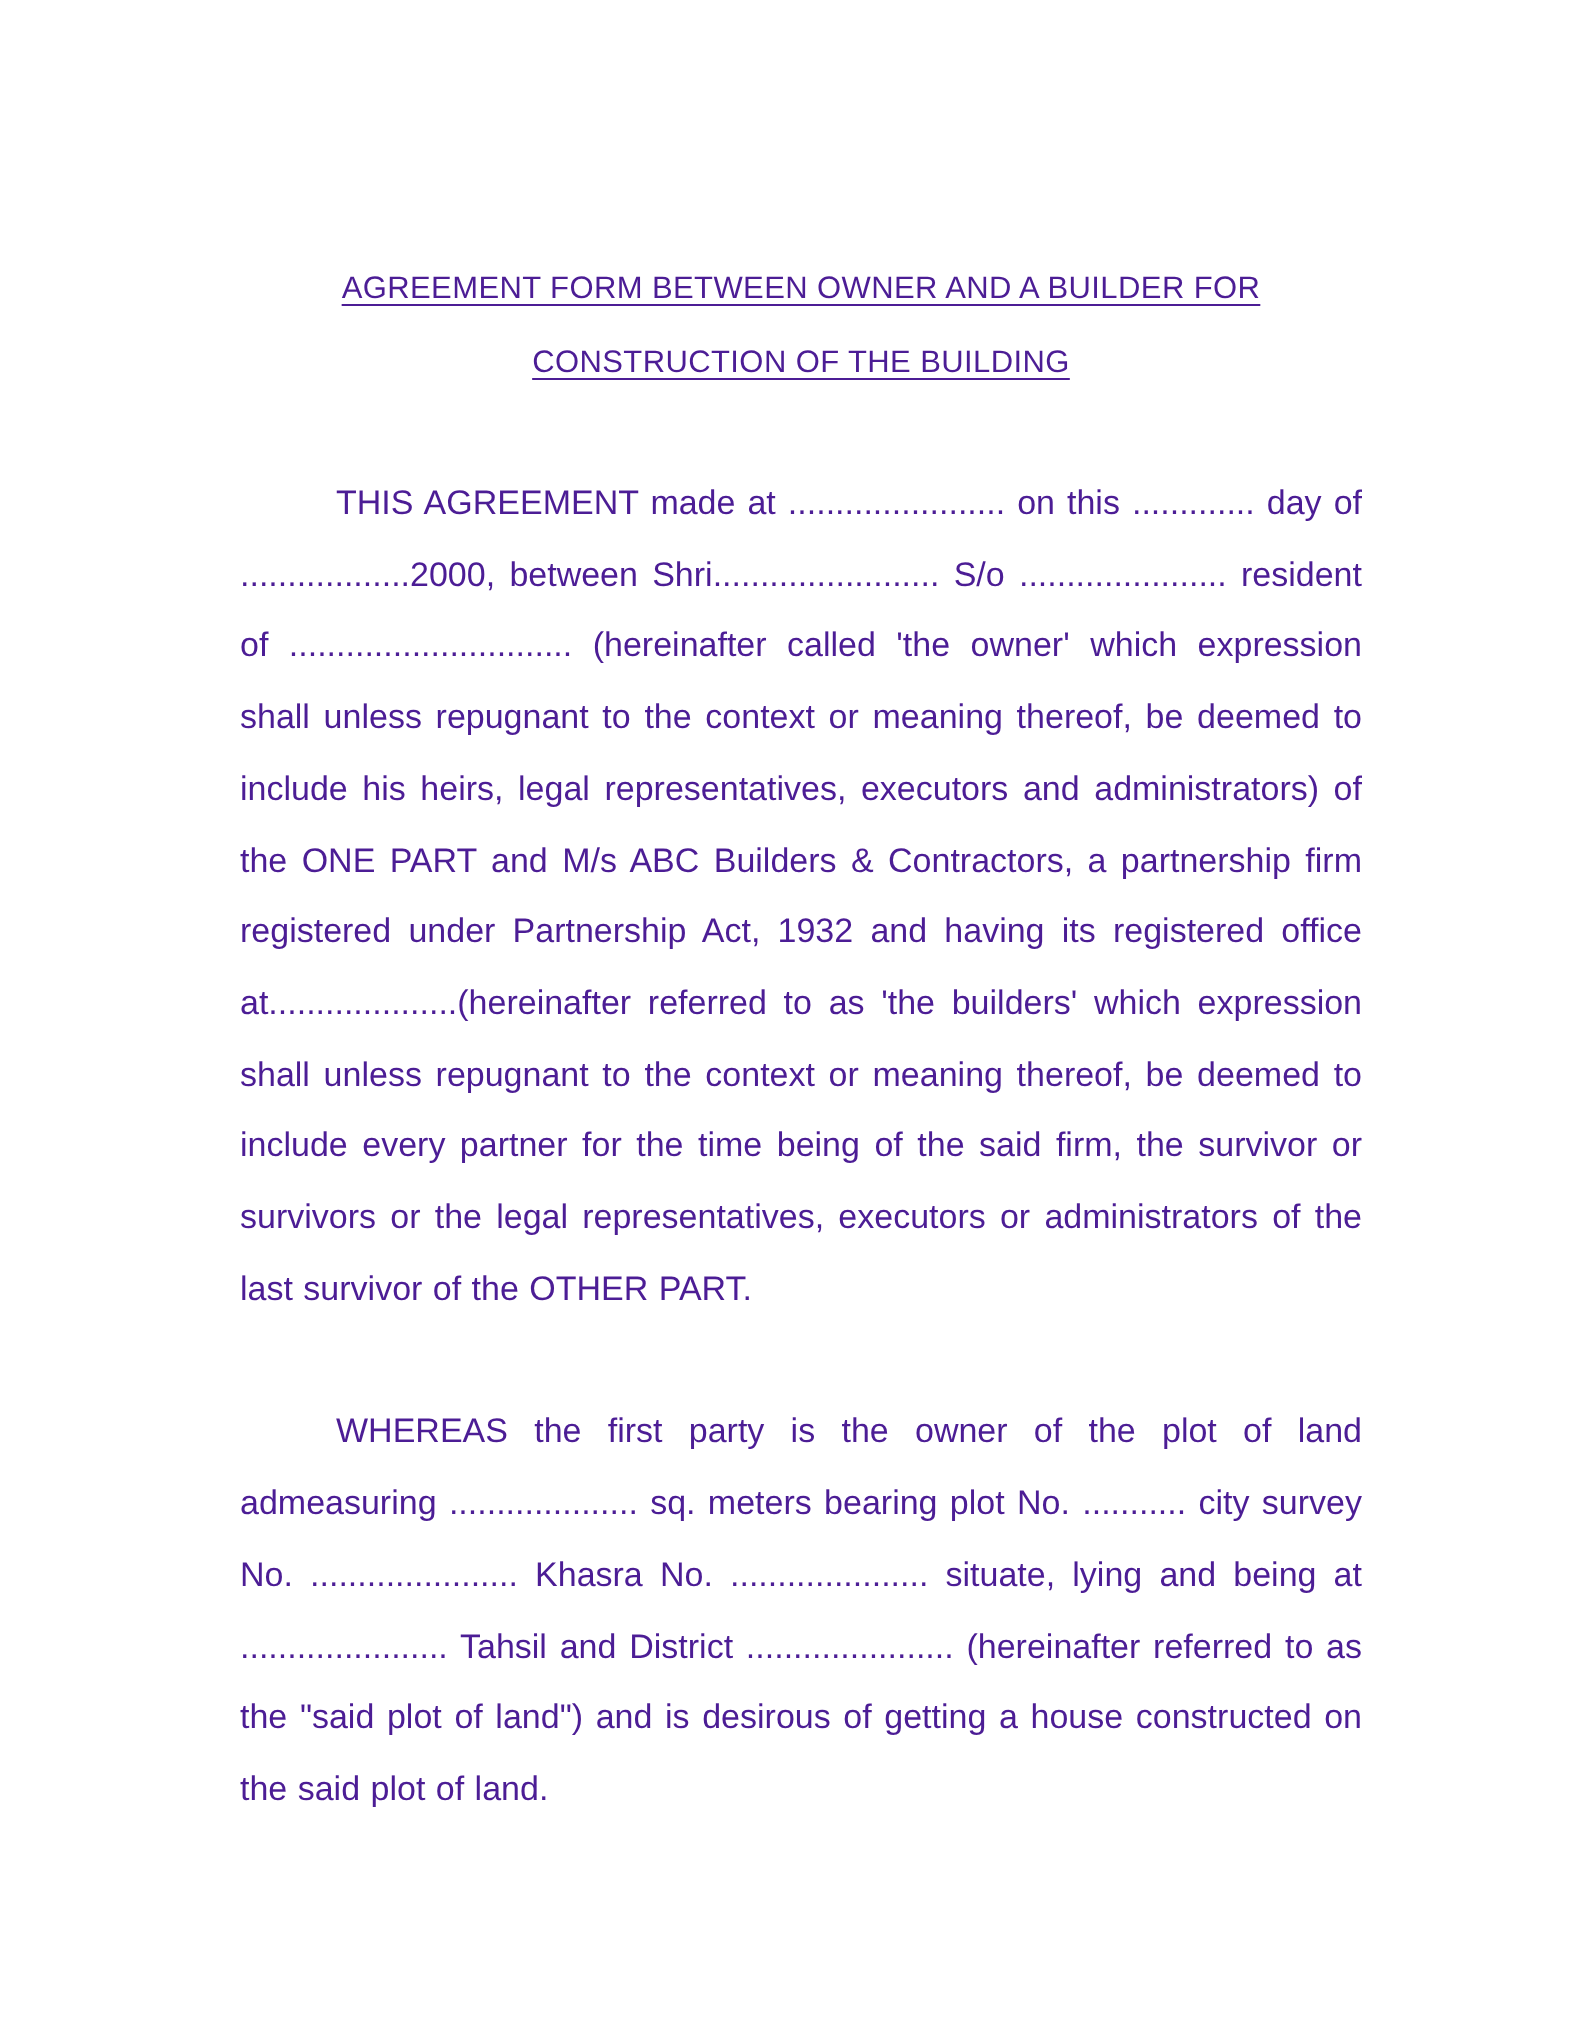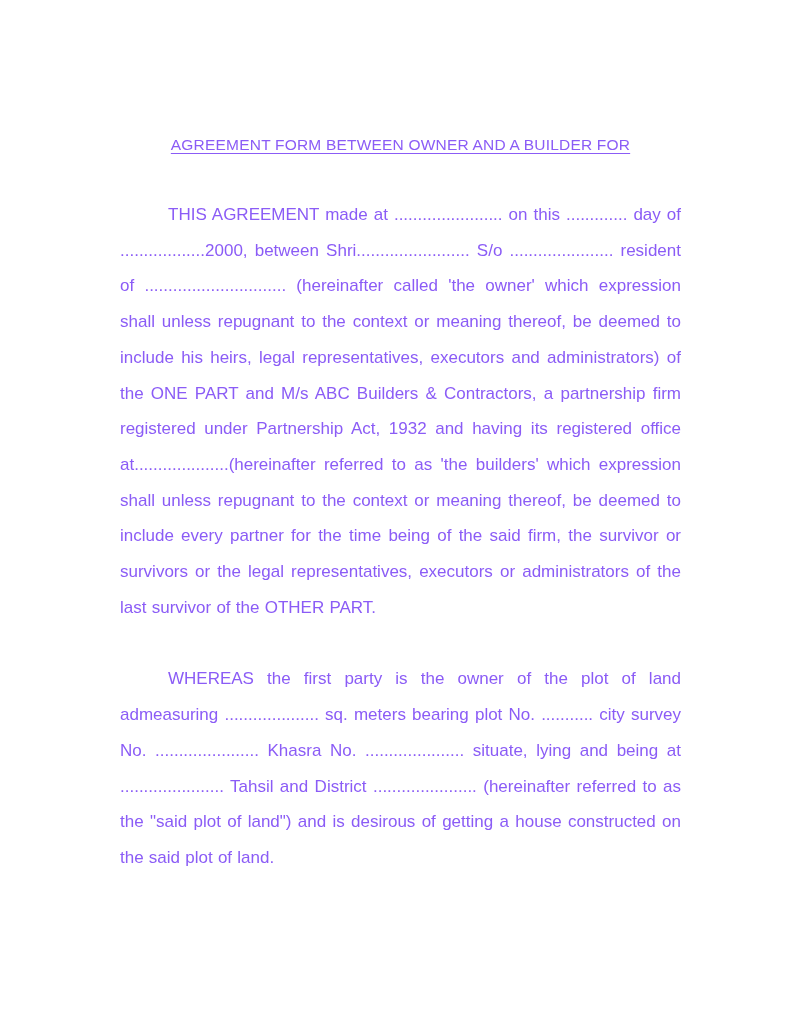--- a/index.html
+++ b/index.html
@@ -6,21 +6,21 @@
     margin: 0;
     padding: 0;
     background: #ffffff;
   }
   .page {
     position: relative;
     width: 790px;
     height: 1022px;
     background: #ffffff;
     font-family: "Liberation Sans", sans-serif;
-    color: #8b5cf6;
+    color: #4c1d95;
     overflow: hidden;
     text-decoration: underline;
   }
   .content {
     position: absolute;
     left: 120px;
     top: 126px;
     width: 561px;
   }
   .title {
@@ -46,20 +46,21 @@
   }
 </style>
 </head>
 <body>
 
 <div class="page">
   <div class="content">
 
     <div class="title">
       <div class="title-line">AGREEMENT FORM BETWEEN OWNER AND A BUILDER FOR</div>
+      <div class="title-line">CONSTRUCTION OF THE BUILDING</div>
     </div>
 
     <p class="para">THIS AGREEMENT made at ....................... on this ............. day of ..................2000, between Shri........................ S/o ...................... resident of .............................. (hereinafter called 'the owner' which expression shall unless repugnant to the context or meaning thereof, be deemed to include his heirs, legal representatives, executors and administrators) of the ONE PART and M/s ABC Builders &amp; Contractors, a partnership firm registered under Partnership Act, 1932 and having its registered office at....................(hereinafter referred to as 'the builders' which expression shall unless repugnant to the context or meaning thereof, be deemed to include every partner for the time being of the said firm, the survivor or survivors or the legal representatives, executors or administrators of the last survivor of the OTHER PART.</p>
 
     <p class="para">WHEREAS the first party is the owner of the plot of land admeasuring .................... sq. meters bearing plot No. ........... city survey No. ...................... Khasra No. ..................... situate, lying and being at ...................... Tahsil and District ...................... (hereinafter referred to as the "said plot of land") and is desirous of getting a house constructed on the said plot of land.</p>
 
   </div>
 </div>
 
 </body></html>

